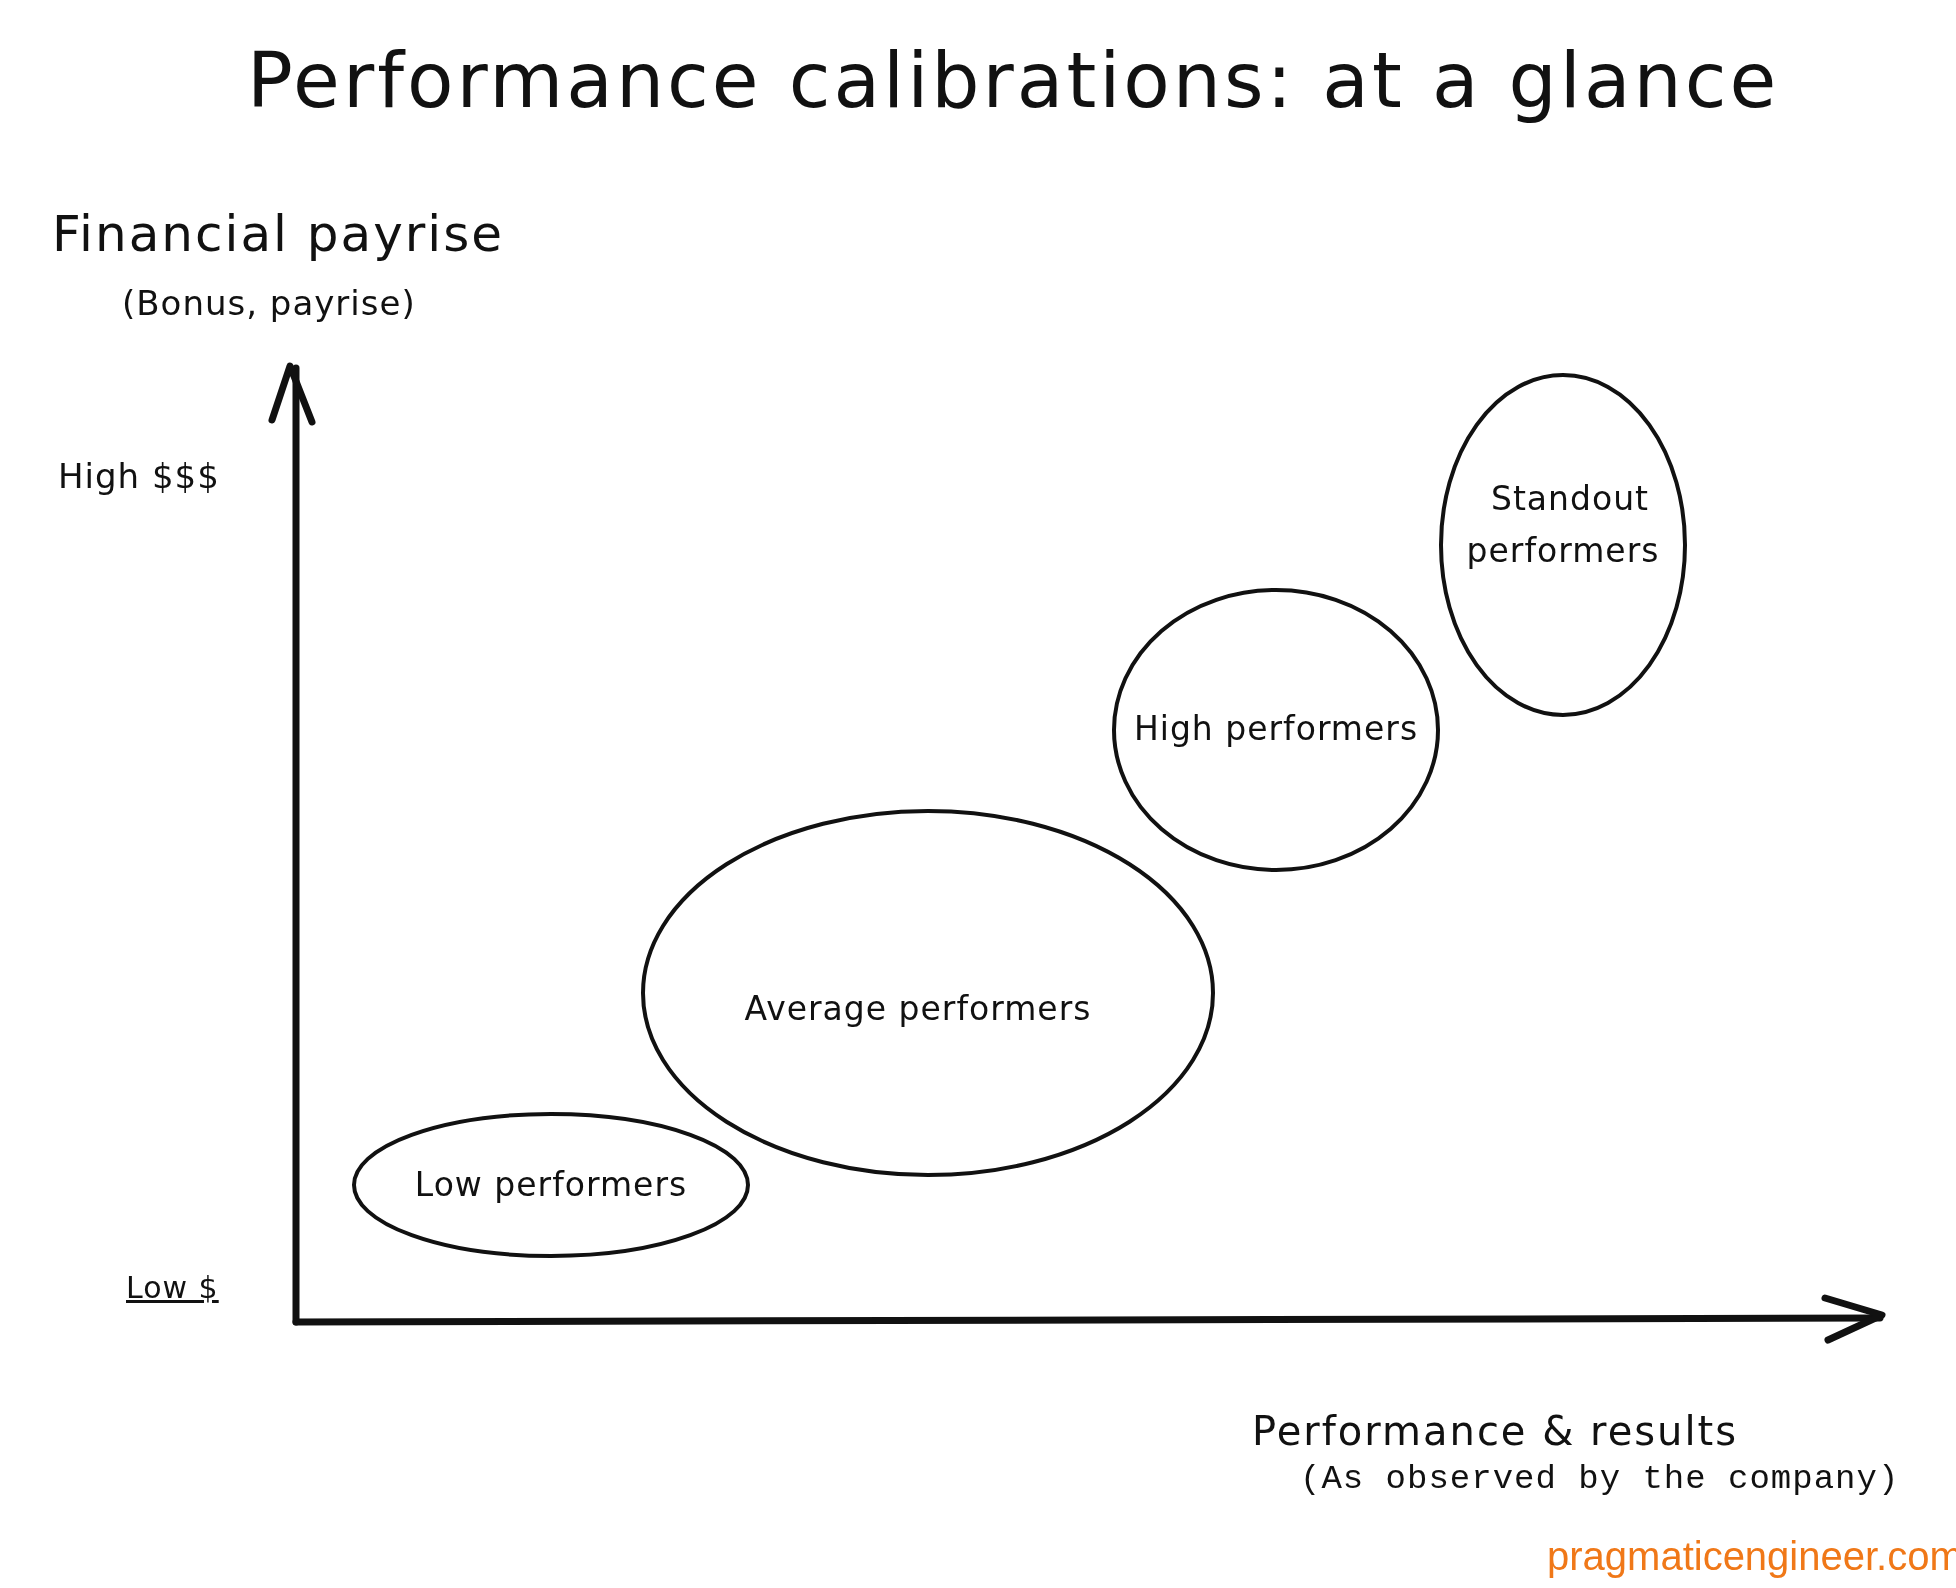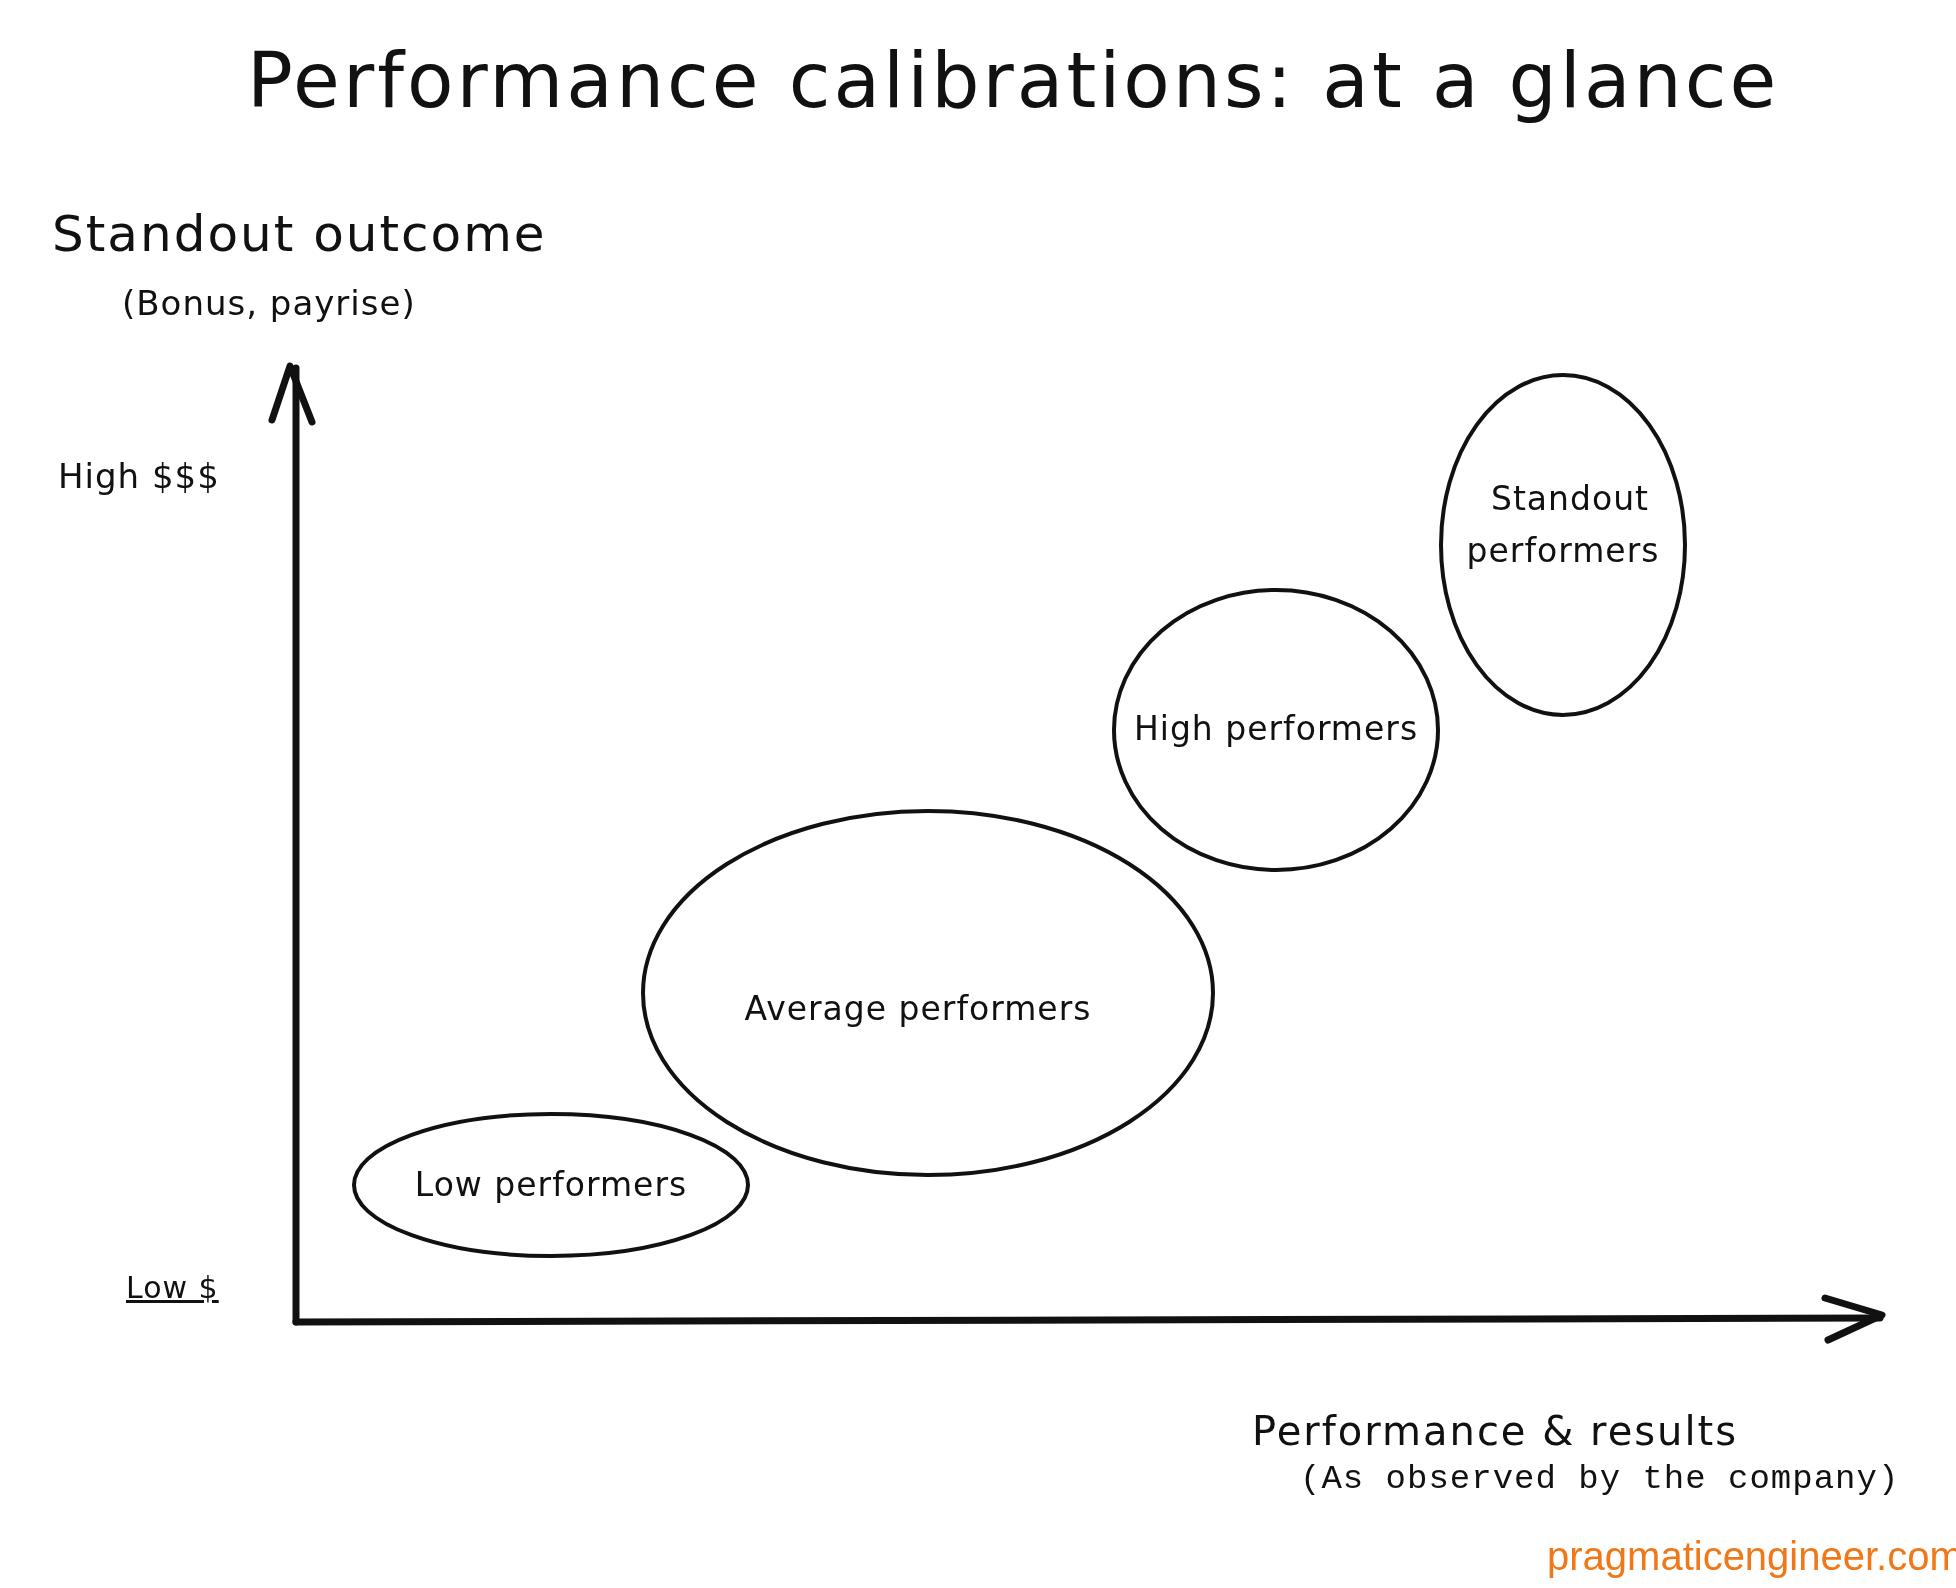--- a/index.html
+++ b/index.html
@@ -81,21 +81,21 @@
       font-size: 33px;
       fill: #111111;
       letter-spacing: 1px;
     }
   </style>
 </head>
 <body>
 
 <div id="title" class="abs hand">Performance calibrations: at a glance</div>
 
-<div id="y-title" class="abs hand">Standout outcome</div>
+<div id="y-title" class="abs hand">Financial payrise</div>
 <div id="y-subtitle" class="abs hand">(Bonus, payrise)</div>
 <div id="y-high" class="abs hand">High $$$</div>
 <div id="y-low" class="abs hand">Low $</div>
 
 <svg id="canvas" width="1956" height="1588" viewBox="0 0 1956 1588">
 
   <g>
     <line x1="296" y1="1322" x2="296" y2="368" stroke="#111" stroke-width="7" stroke-linecap="round"></line>
     <polyline points="272,420 290,366 312,422" fill="none" stroke="#111" stroke-width="7" stroke-linecap="round" stroke-linejoin="round"></polyline>
   </g>

